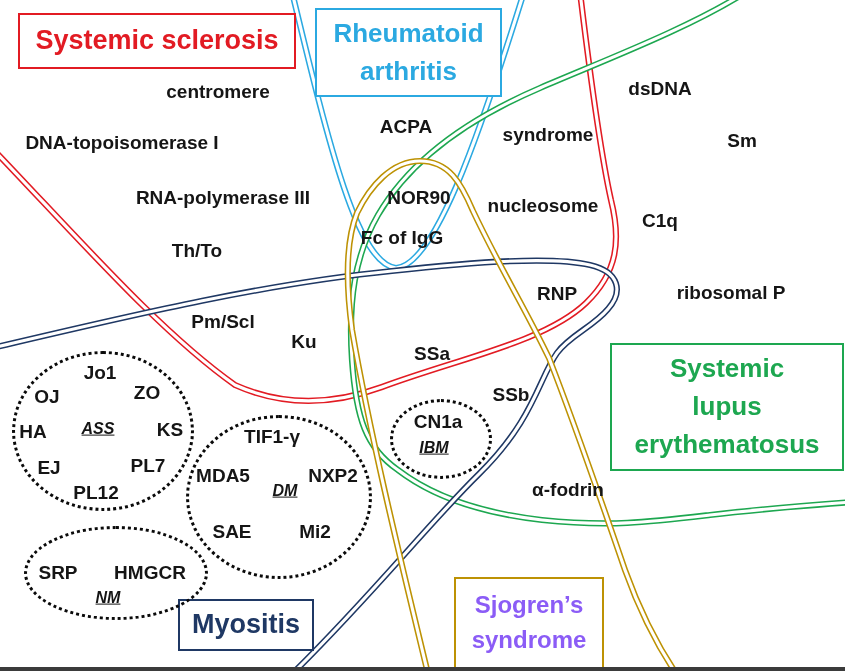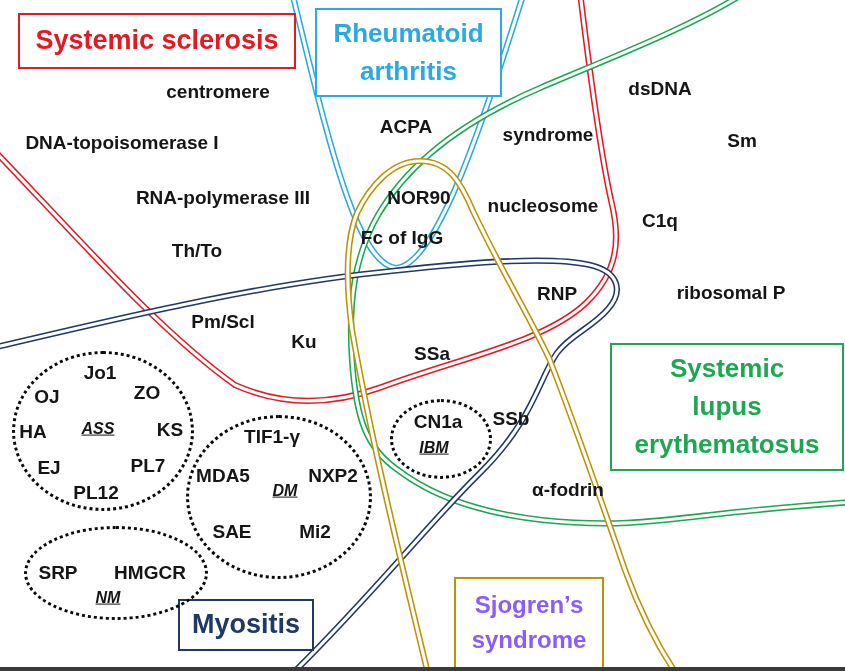--- a/index.html
+++ b/index.html
@@ -124,21 +124,21 @@
     <div class="ab" style="left: 548px; top: 135px;">syndrome</div>
     <div class="ab" style="left: 660px; top: 89px;">dsDNA</div>
     <div class="ab" style="left: 742px; top: 141px;">Sm</div>
     <div class="ab" style="left: 543px; top: 206px;">nucleosome</div>
     <div class="ab" style="left: 660px; top: 221px;">C1q</div>
     <div class="ab" style="left: 557px; top: 294px;">RNP</div>
     <div class="ab" style="left: 731px; top: 293px;">ribosomal P</div>
     <div class="ab" style="left: 432px; top: 314px; margin-top: 40px;">SSa</div>
     <div class="ab" style="left: 223px; top: 322px;">Pm/Scl</div>
     <div class="ab" style="left: 304px; top: 342px;">Ku</div>
-    <div class="ab" style="left: 511px; top: 395px; margin-top: 24px;">SSb</div>
+    <div class="ab" style="left: 511px; top: 395px;">SSb</div>
     <div class="ab" style="left: 568px; top: 490px;">α-fodrin</div>
     <div class="cluster-ellipse" style="left: 12px; top: 351px; width: 176px; height: 154px;"></div>
     <div class="ab" style="left: 100px; top: 373px;">Jo1</div>
     <div class="ab" style="left: 47px; top: 397px;">OJ</div>
     <div class="ab" style="left: 147px; top: 393px;">ZO</div>
     <div class="ab" style="left: 33px; top: 432px;">HA</div>
     <div class="ab" style="left: 170px; top: 430px;">KS</div>
     <div class="ab" style="left: 49px; top: 468px;">EJ</div>
     <div class="ab" style="left: 148px; top: 466px;">PL7</div>
     <div class="ab" style="left: 96px; top: 493px;">PL12</div>

